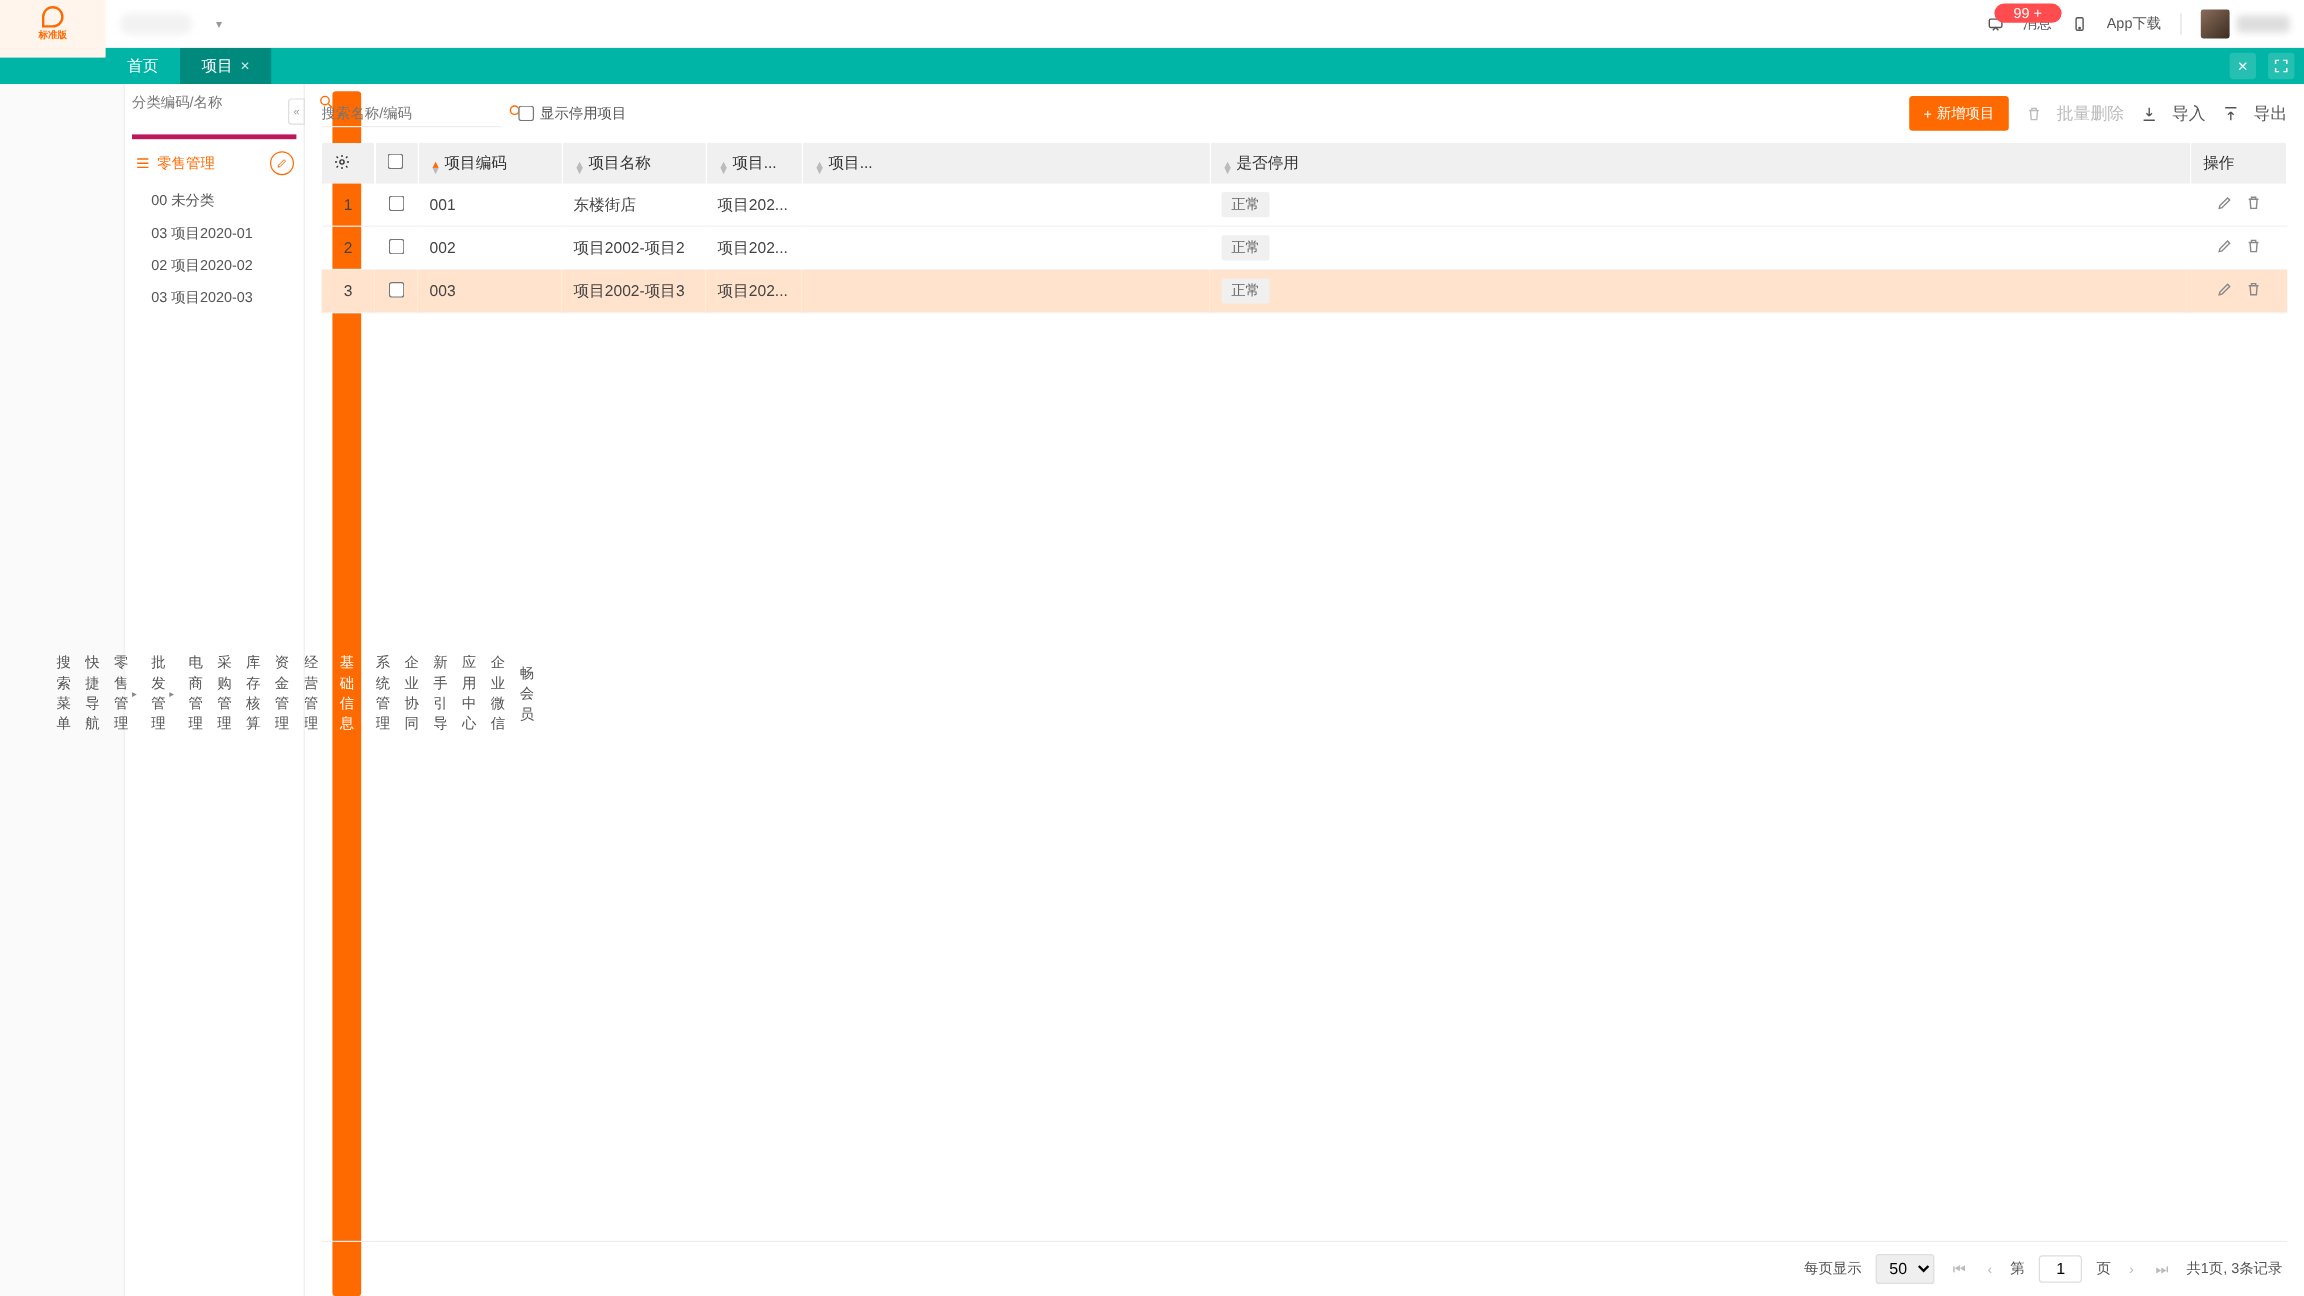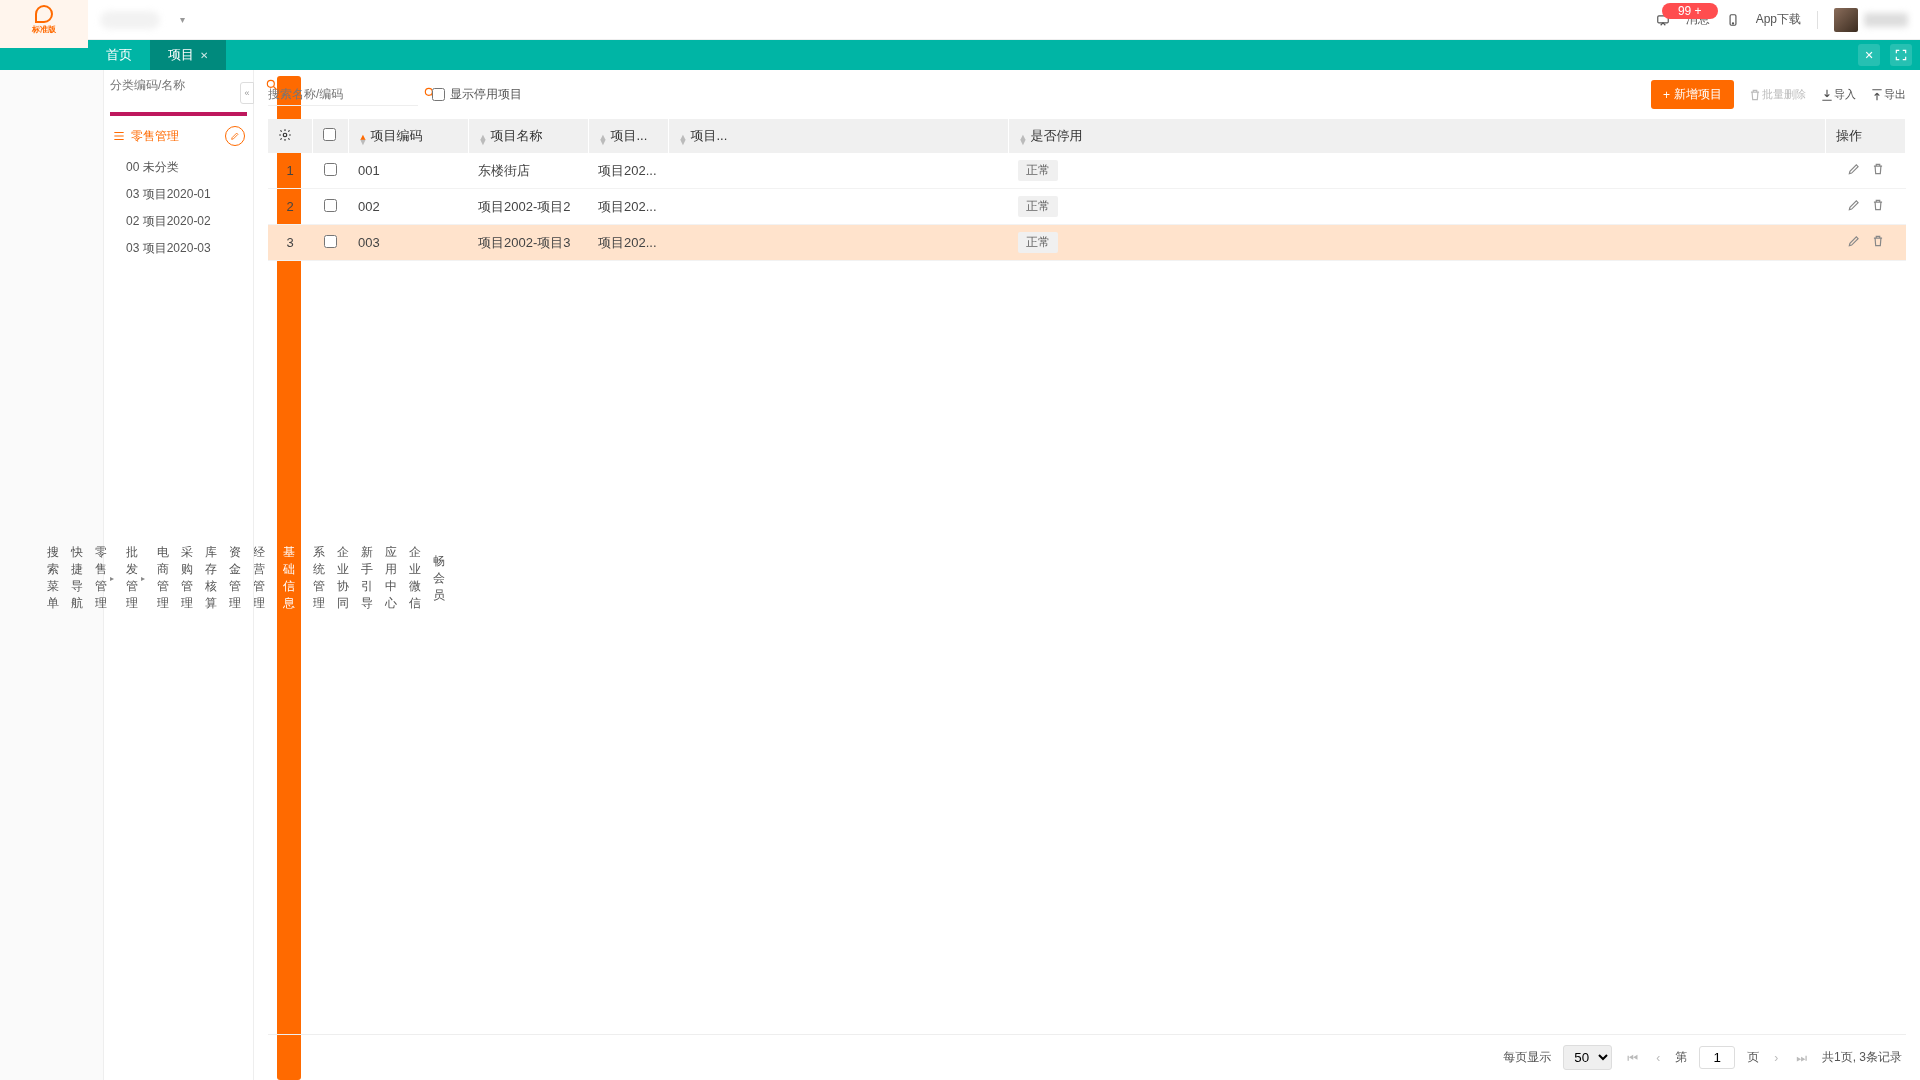--- a/index.html
+++ b/index.html
@@ -52,21 +52,21 @@
 
 .main { flex: 1; display: flex; flex-direction: column; padding: 10px 14px 0; }
 .toolbar { display: flex; align-items: center; justify-content: space-between; margin-bottom: 10px; }
 .toolbar-left { display: flex; align-items: center; gap: 14px; }
 .search-box { display: flex; align-items: center; border-bottom: 1px solid #eee; width: 150px; padding: 2px 0; }
 .search-box input { border: none; outline: none; flex: 1; font-size: 12px; color: #888; background: transparent; }
 .search-box .icon { color: #ff6a00; font-size: 13px; }
 .chk-wrap { display: flex; align-items: center; gap: 5px; color: #555; }
 .toolbar-right { display: flex; align-items: center; gap: 14px; }
 .btn-primary { background: #ff6a00; color: #fff; border: none; padding: 6px 12px; border-radius: 3px; cursor: pointer; font-size: 12px; display: flex; align-items: center; gap: 4px; }
-.link-action { color: #555; display: flex; align-items: center; gap: 0; cursor: pointer; font-size: 11px; }
+.link-action { color: #555; display: flex; align-items: center; gap: 12px; cursor: pointer; font-size: 14px; }
 .link-action.disabled { color: #bbb; cursor: not-allowed; }
 
 
 .table { width: 100%; border-collapse: collapse; }
 .table thead th { background: #f0f0f0; padding: 8px 10px; text-align: left; font-weight: normal; color: #333; font-size: 13px; border-right: 1px solid #fff; position: relative; }
 .table tbody td { padding: 7px 10px; border-bottom: 1px solid #f2f2f2; font-size: 13px; color: #444; }
 .table tbody tr.highlight { background: #ffe3cc; }
 .sort-handle { color: #bbb; font-size: 9px; margin-right: 3px; display: inline-flex; flex-direction: column; line-height: 5px; }
 .sort-handle.active-asc .up { color: #ff6a00; }
 .col-index { width: 44px; text-align: center; }

